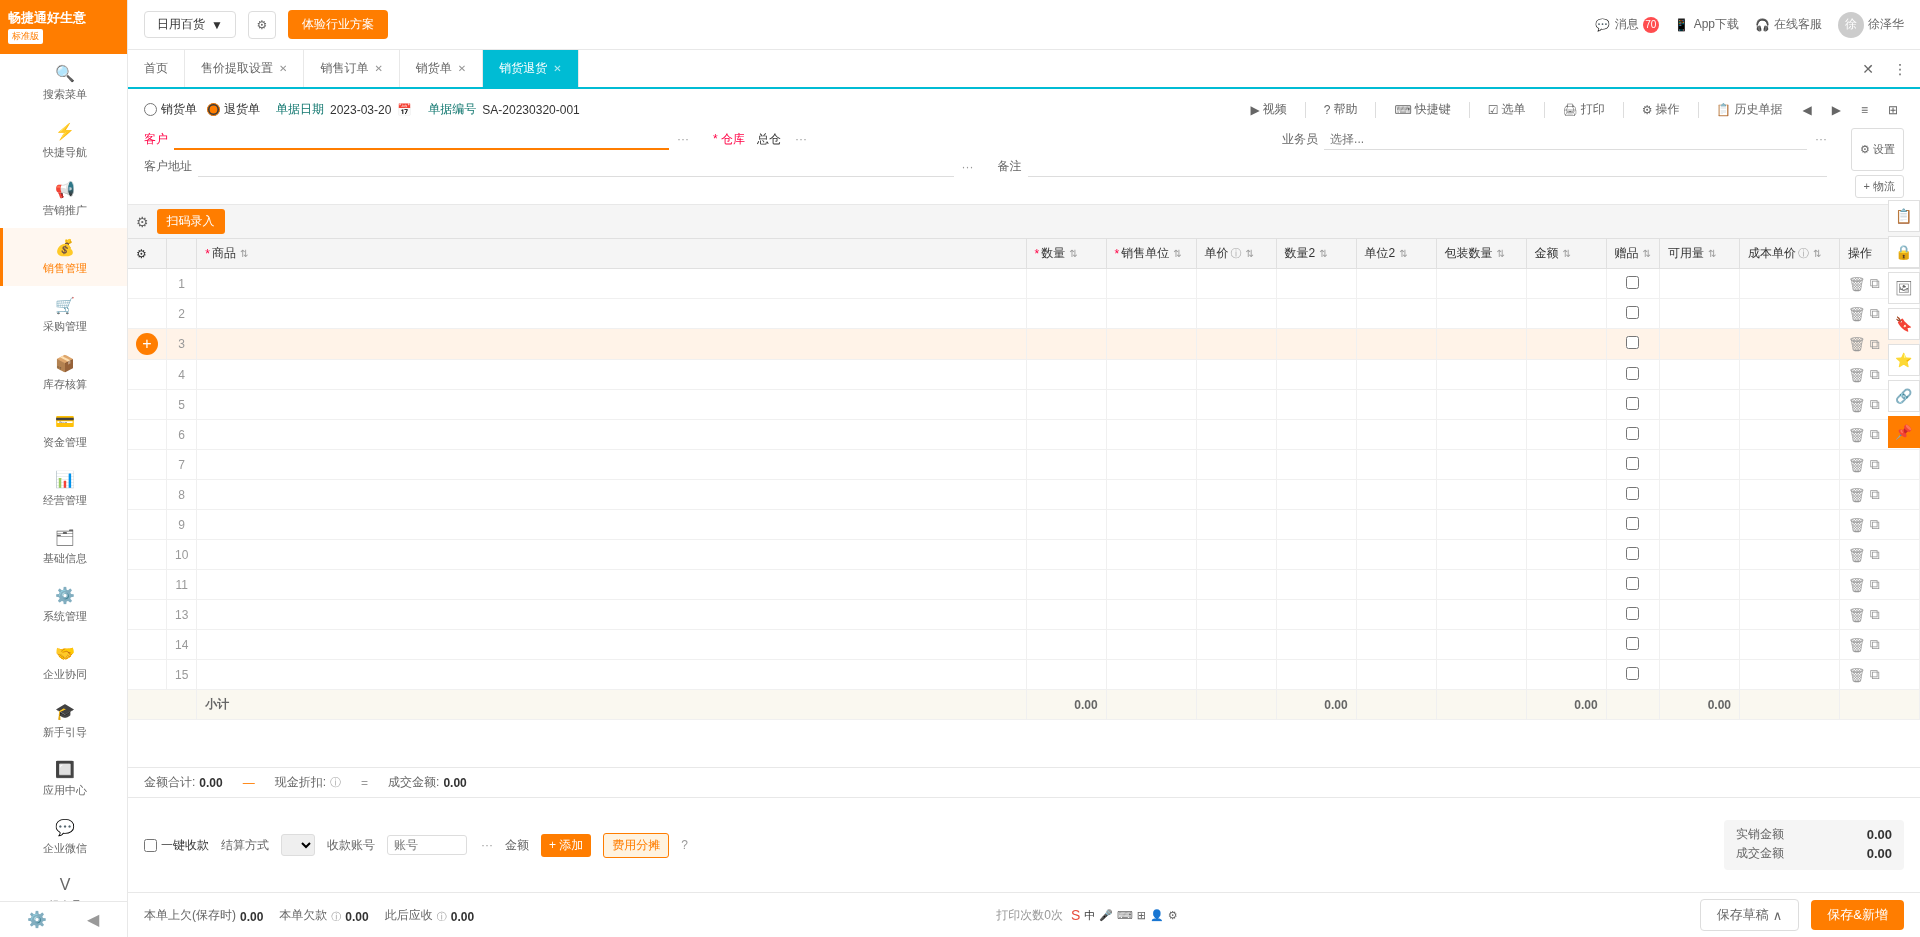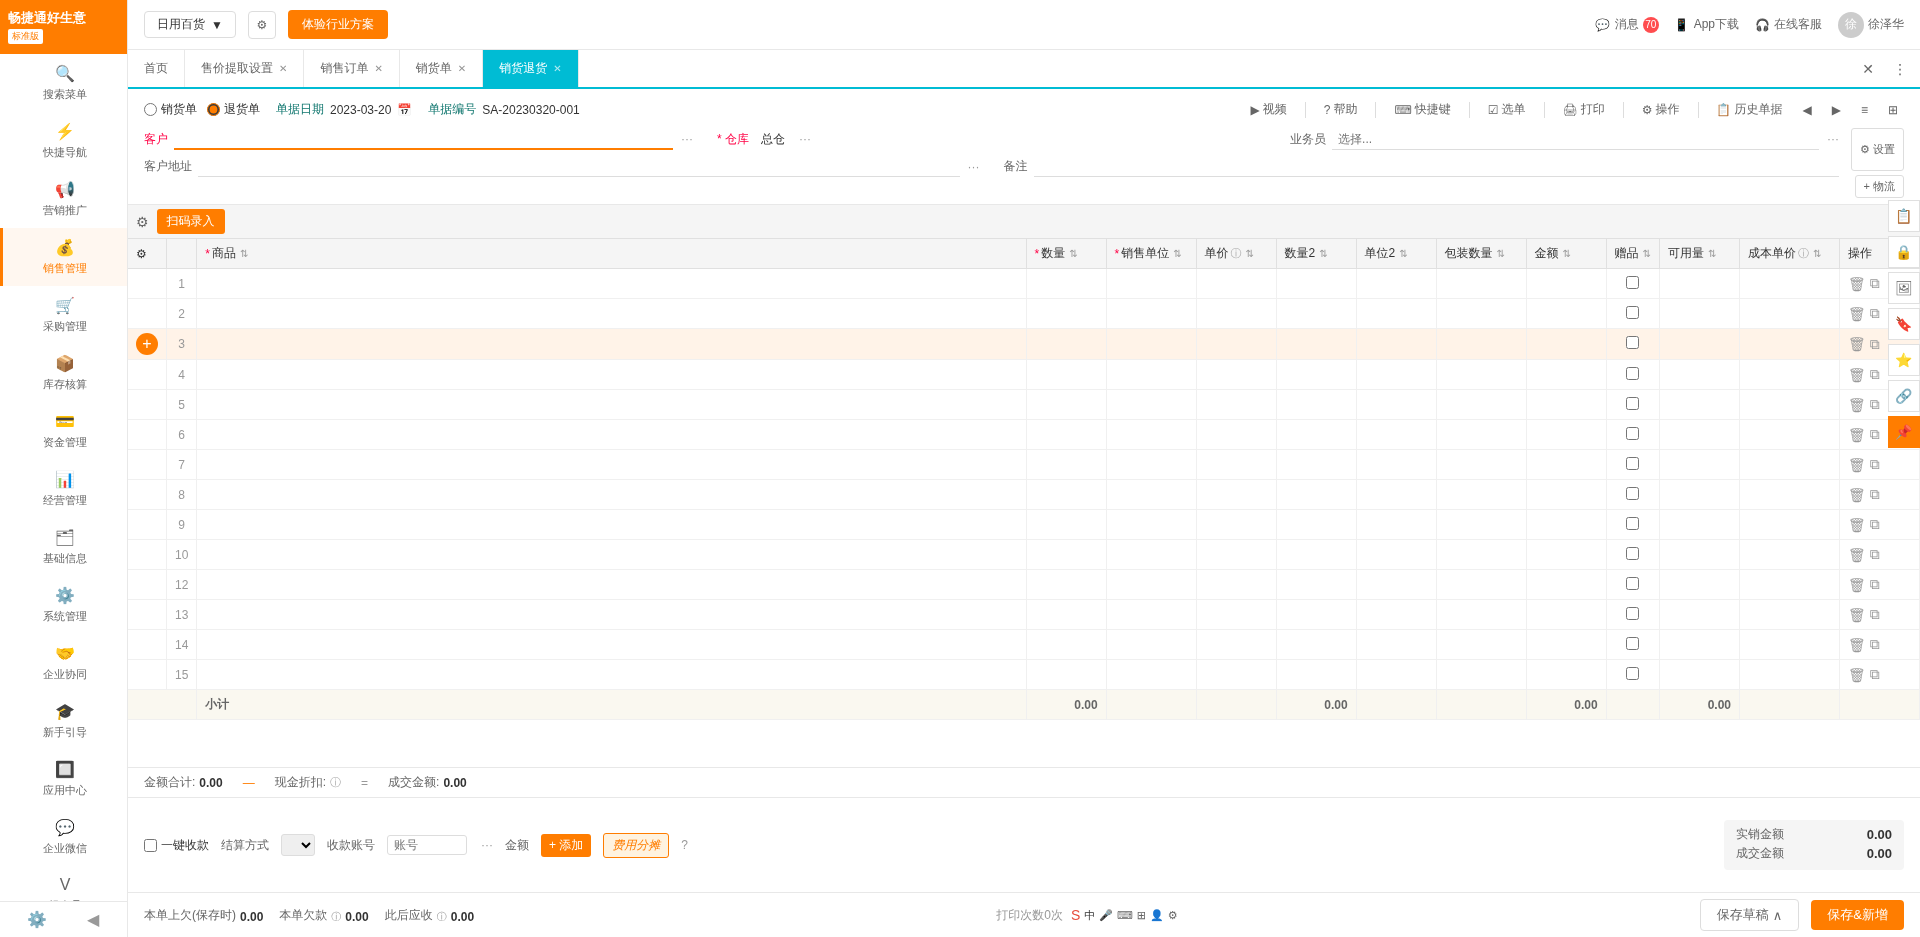--- a/index.html
+++ b/index.html
@@ -95,21 +95,21 @@
     .summary-eq { color: #999; margin: 0 4px; }
     .summary-minus { color: #ff7d00; margin: 0 4px; }
 
     
     .bottom-bar { background: #fff; border-top: 1px solid #e8e8e8; padding: 6px 16px; display: flex; align-items: center; justify-content: space-between; }
     .bottom-left { display: flex; align-items: center; gap: 16px; font-size: 12px; color: #666; }
     .bottom-left-item { display: flex; align-items: flex-end; gap: 4px; }
     .bottom-center { display: flex; align-items: center; gap: 8px; }
     .bottom-right { display: flex; align-items: center; gap: 12px; }
     .add-fee-btn { background: #ff7d00; color: #fff; border: none; padding: 3px 8px; border-radius: 3px; font-size: 12px; cursor: pointer; display: flex; align-items: center; gap: 2px; }
-    .fee-split-btn { background: #fff3e0; border: 1px solid #ff7d00; color: #ff7d00; padding: 3px 8px; border-radius: 3px; font-size: 12px; cursor: pointer; font-style: italic; }
+    .fee-split-btn { background: #fff3e0; border: 1px solid #ff7d00; color: #ff7d00; padding: 3px 8px; border-radius: 3px; font-size: 12px; cursor: pointer; }
     .help-icon { color: #999; font-size: 12px; cursor: pointer; }
 
     
     .amount-panel { background: #f5f5f5; padding: 6px 12px; border-radius: 4px; min-width: 180px; font-size: 12px; }
     .amount-row { display: flex; align-items: center; justify-content: space-between; gap: 16px; margin-bottom: 2px; }
     .amount-label { color: #666; }
     .amount-value { color: #333; font-weight: bold; font-size: 13px; }
 
     
     .save-draft-btn { background: #fff; border: 1px solid #ddd; color: #666; padding: 6px 16px; border-radius: 4px; cursor: pointer; font-size: 13px; display: flex; align-items: center; gap: 4px; }
@@ -331,21 +331,21 @@
               <span>📋</span>
               <span>历史单据</span>
             </span>
             <span class="action-btn">◀</span>
             <span class="action-btn">▶</span>
             <span class="action-btn">≡</span>
             <span class="action-btn">⊞</span>
           </div>
         </div>
 
-        <div style="display:flex; align-items:flex-start; gap:12px;">
+        <div style="display:flex; align-items:flex-start; gap:24px;">
           <div style="flex:1;">
             <div class="field-row" style="margin-bottom:6px;">
               <div class="field-group">
                 <span class="field-label">客户</span>
                 <input class="field-input" type="text" style="border-bottom: 2px solid rgb(255, 125, 0);" placeholder="">
                 <span class="field-dots">···</span>
               </div>
               <div class="field-group">
                 <span class="field-label">* 仓库</span>
                 <span style="color:#333;padding:2px 6px;">总仓</span>
@@ -677,21 +677,21 @@
                   <td></td>
                   <td>
                     <div class="action-cell">
                       <span class="del-icon">🗑</span>
                       <span class="copy-icon">⧉</span>
                     </div>
                   </td>
                 </tr>
               <tr>
                   <td></td>
-                  <td class="row-num">12</td>
+                  <td class="row-num">11</td>
                   <td></td>
                   <td></td>
                   <td></td>
                   <td></td>
                   <td></td>
                   <td></td>
                   <td></td>
                   <td></td>
                   <td class="checkbox-cell"><input type="checkbox" style=""></td>
                   <td></td>

